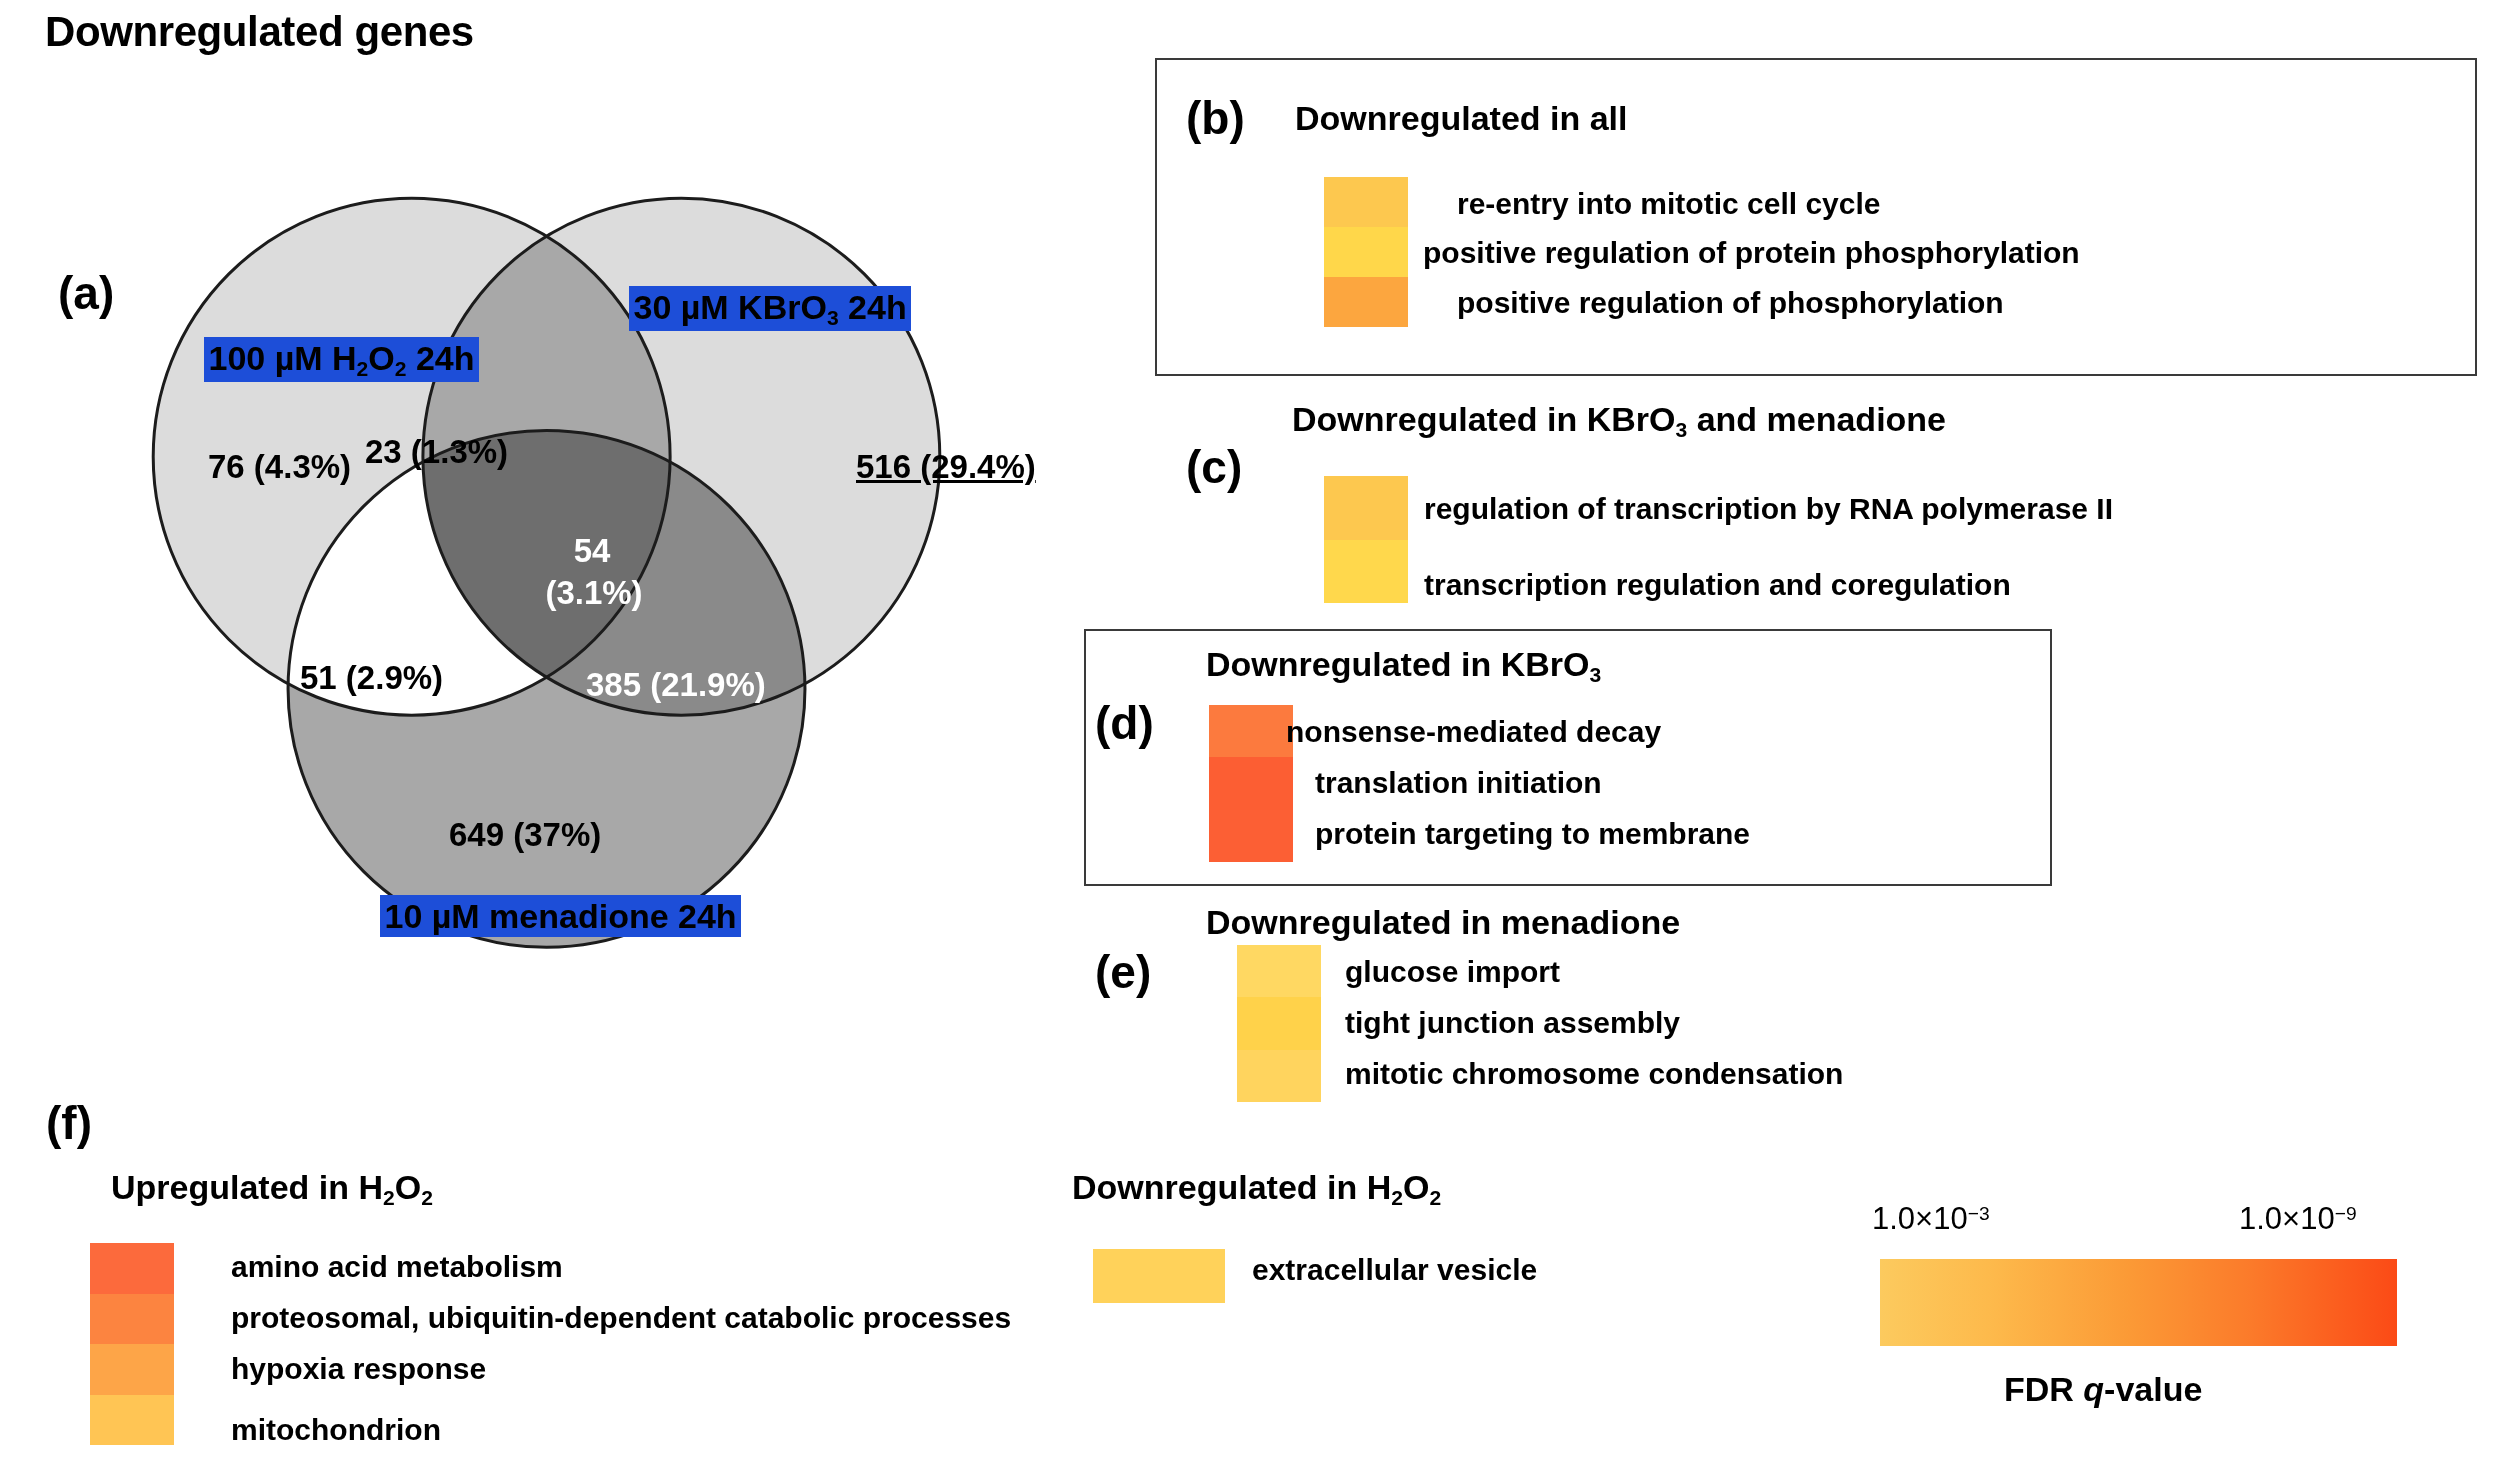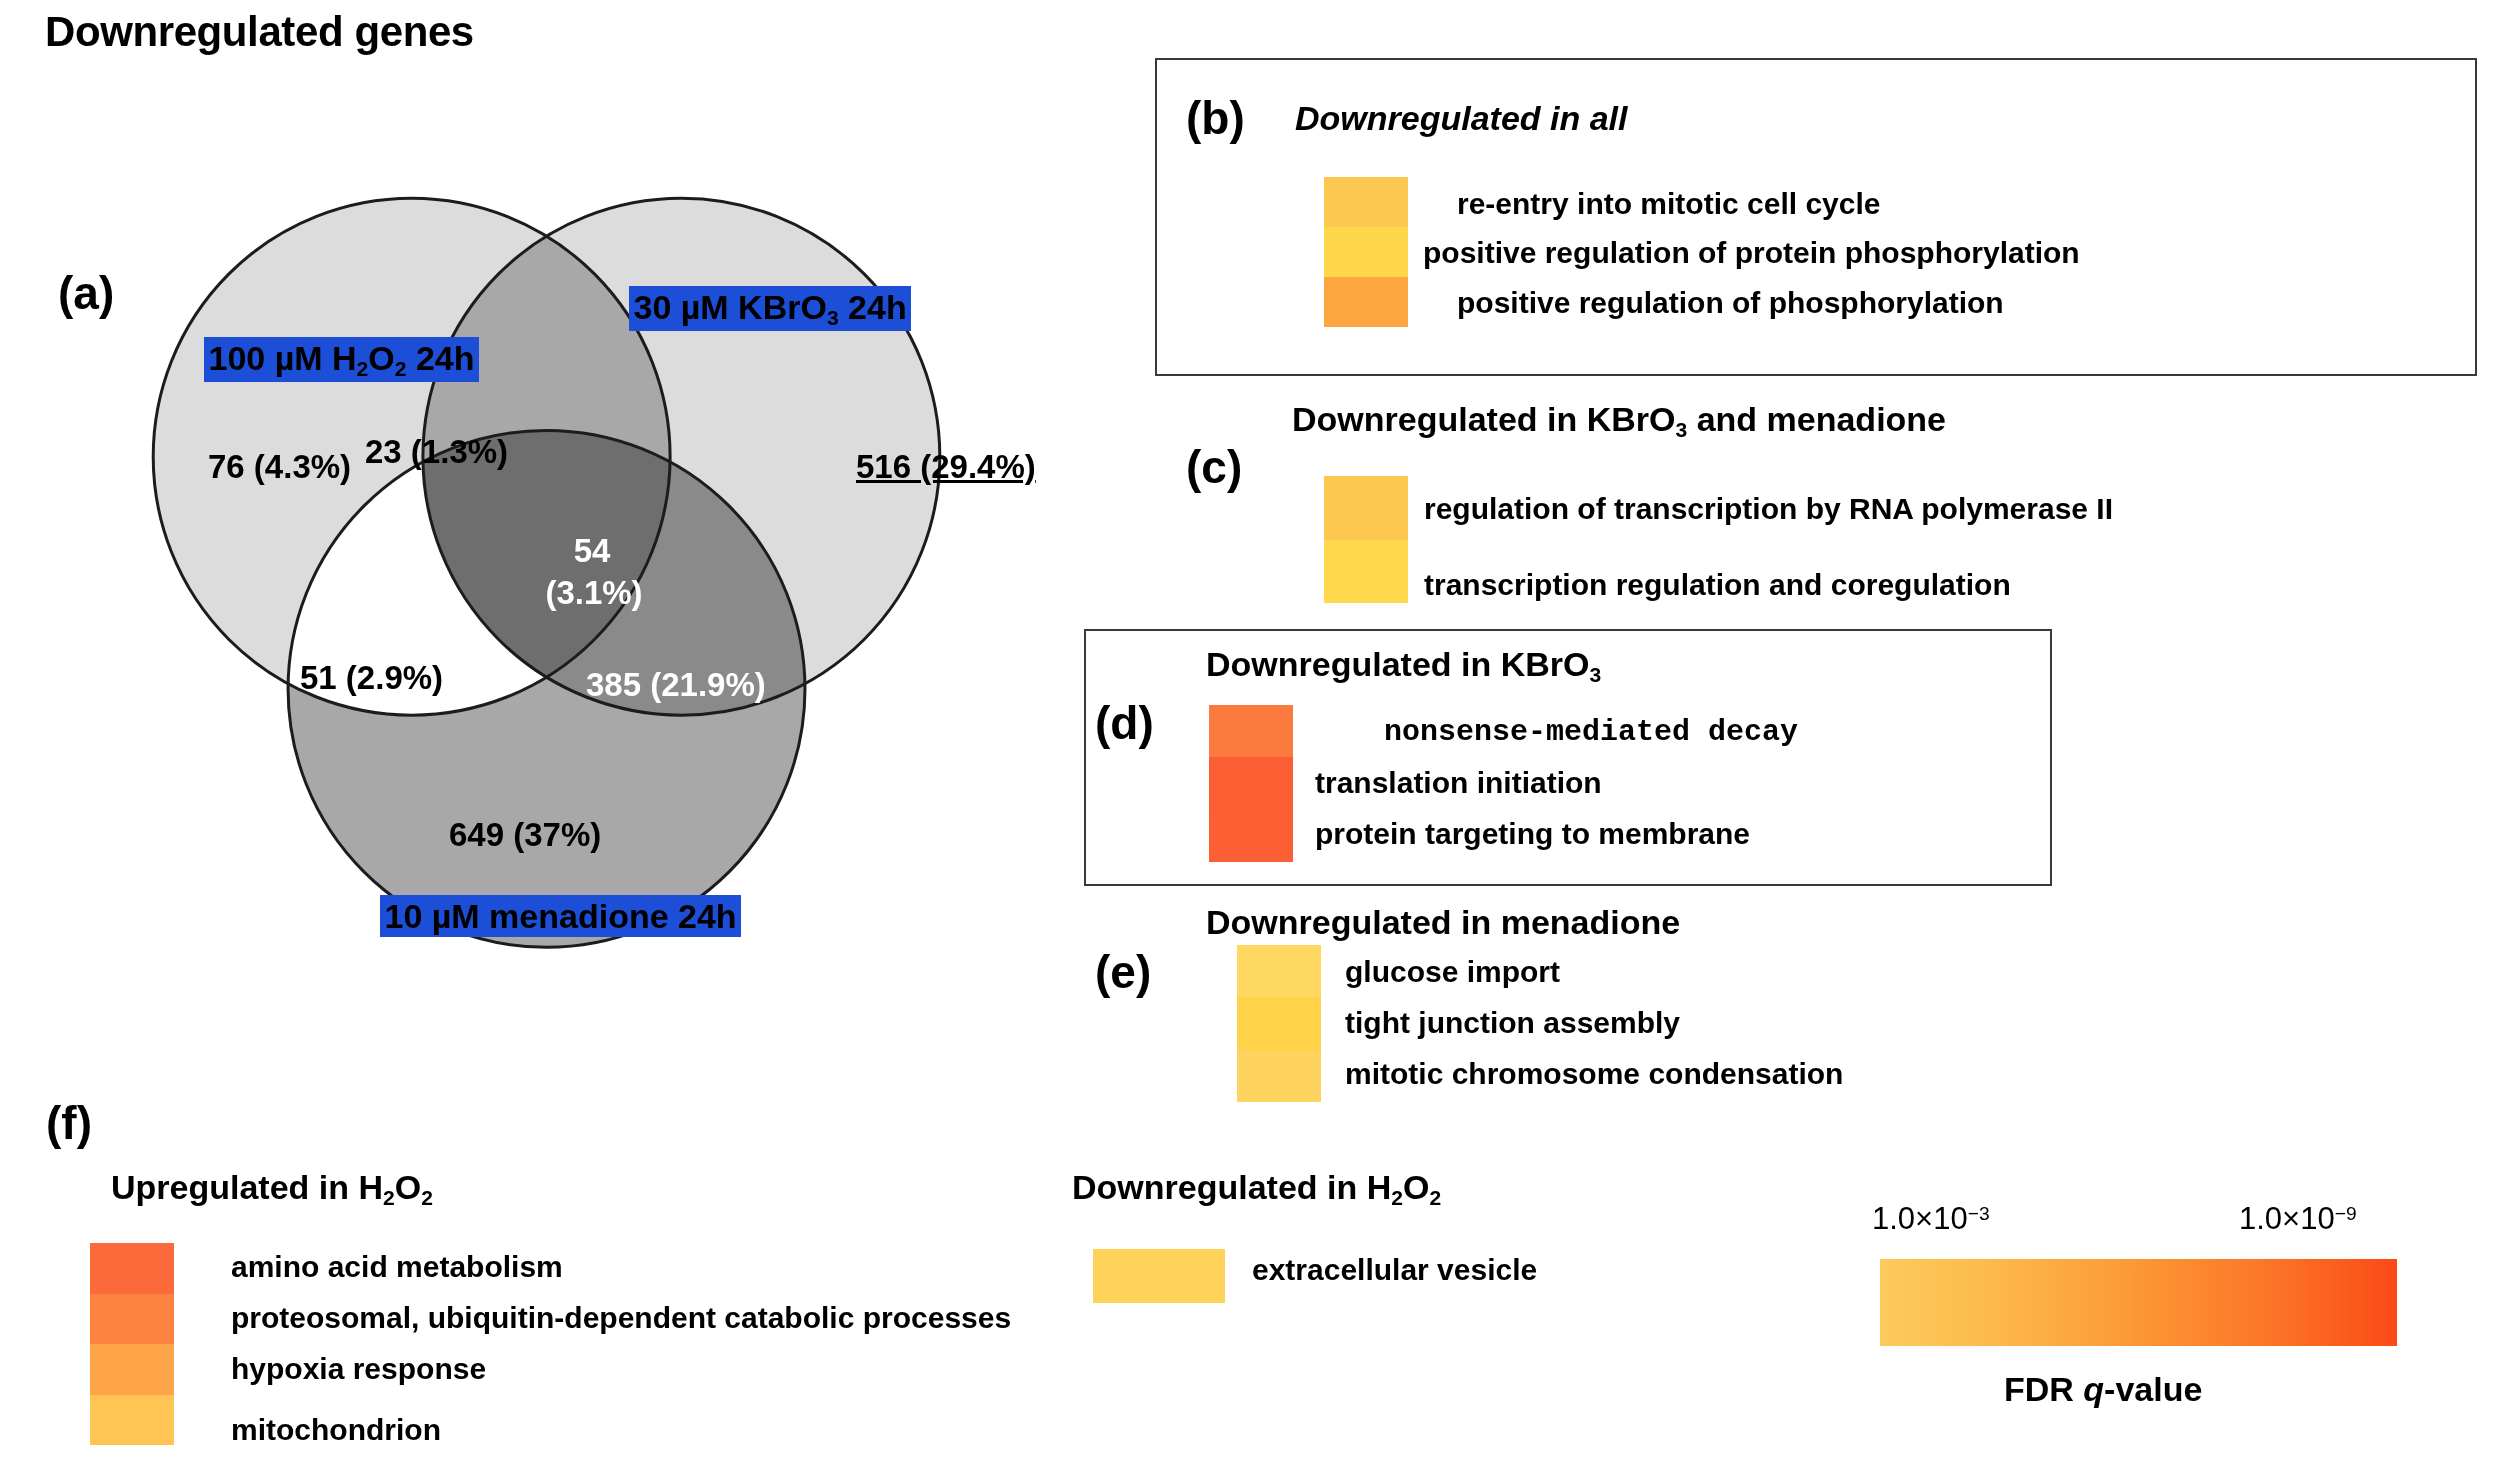--- a/index.html
+++ b/index.html
@@ -120,21 +120,21 @@
 <div class="abs venn-num" style="left:300px;top:659px;">51 (2.9%)</div>
 
 <div class="abs venn-num white" style="left:554px;top:666px;">385 (21.9%)</div>
 
 <div class="abs venn-num" style="left:449px;top:816px;">649 (37%)</div>
 
 <div class="abs framed" style="left:1155px;top:58px;width:1318px;height:314px;"></div>
 
 <div class="abs panel-letter" style="left:1186px;top:91px;">(b)</div>
 
-<div class="abs panel-heading" style="left:1295px;top:99px;font-style:italic;">Downregulated in all</div>
+<div class="abs panel-heading" style="left:1295px;top:99px;">Downregulated in all</div>
 
 <div class="abs swatch-stack" style="left:1324px;top:177px;width:84px;height:150px;">
   <div class="cell" style="height:33.34%;background:#fdc84f;"></div>
   <div class="cell" style="height:33.33%;background:#ffd74a;"></div>
   <div class="cell" style="height:33.33%;background:#fca63f;"></div>
 </div>
 
 <div class="abs term" style="left:1457px;top:189px;">re-entry into mitotic cell cycle</div>
 <div class="abs term" style="left:1423px;top:238px;">positive regulation of protein phosphorylation</div>
 <div class="abs term" style="left:1457px;top:288px;">positive regulation of phosphorylation</div>
@@ -160,21 +160,21 @@
 <div class="abs panel-heading" style="left:1206px;top:645px;">
   <span>Downregulated in KBrO</span><sub>3</sub><span></span>
 </div>
 
 <div class="abs swatch-stack" style="left:1209px;top:705px;width:84px;height:157px;">
   <div class="cell" style="height:33.34%;background:#fc7a3e;"></div>
   <div class="cell" style="height:33.33%;background:#fc5e33;"></div>
   <div class="cell" style="height:33.33%;background:#fc5f34;"></div>
 </div>
 
-<div class="abs term" style="left:1384px;top:717px;font-family:Liberation Mono, monospace;">nonsense-mediated decay</div>
+<div class="abs term" style="left:1286px;top:717px;">nonsense-mediated decay</div>
 <div class="abs term" style="left:1315px;top:768px;">translation initiation</div>
 <div class="abs term" style="left:1315px;top:819px;">protein targeting to membrane</div>
 
 <div class="abs panel-letter" style="left:1095px;top:945px;">(e)</div>
 
 <div class="abs panel-heading" style="left:1206px;top:903px;">Downregulated in menadione</div>
 
 <div class="abs swatch-stack" style="left:1237px;top:945px;width:84px;height:157px;">
   <div class="cell" style="height:33.34%;background:#ffd862;"></div>
   <div class="cell" style="height:33.33%;background:#ffd24a;"></div>

